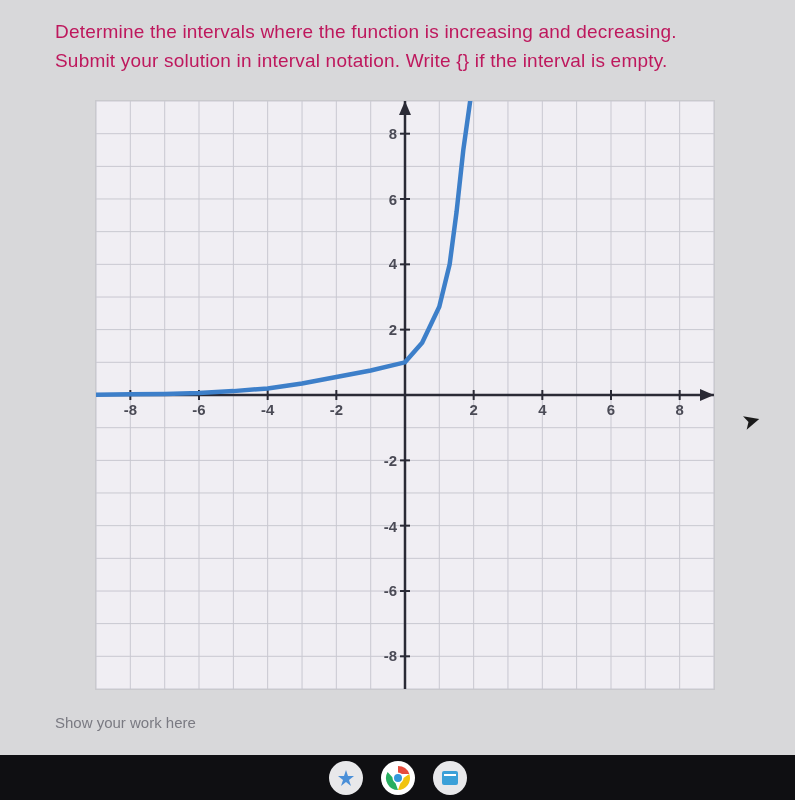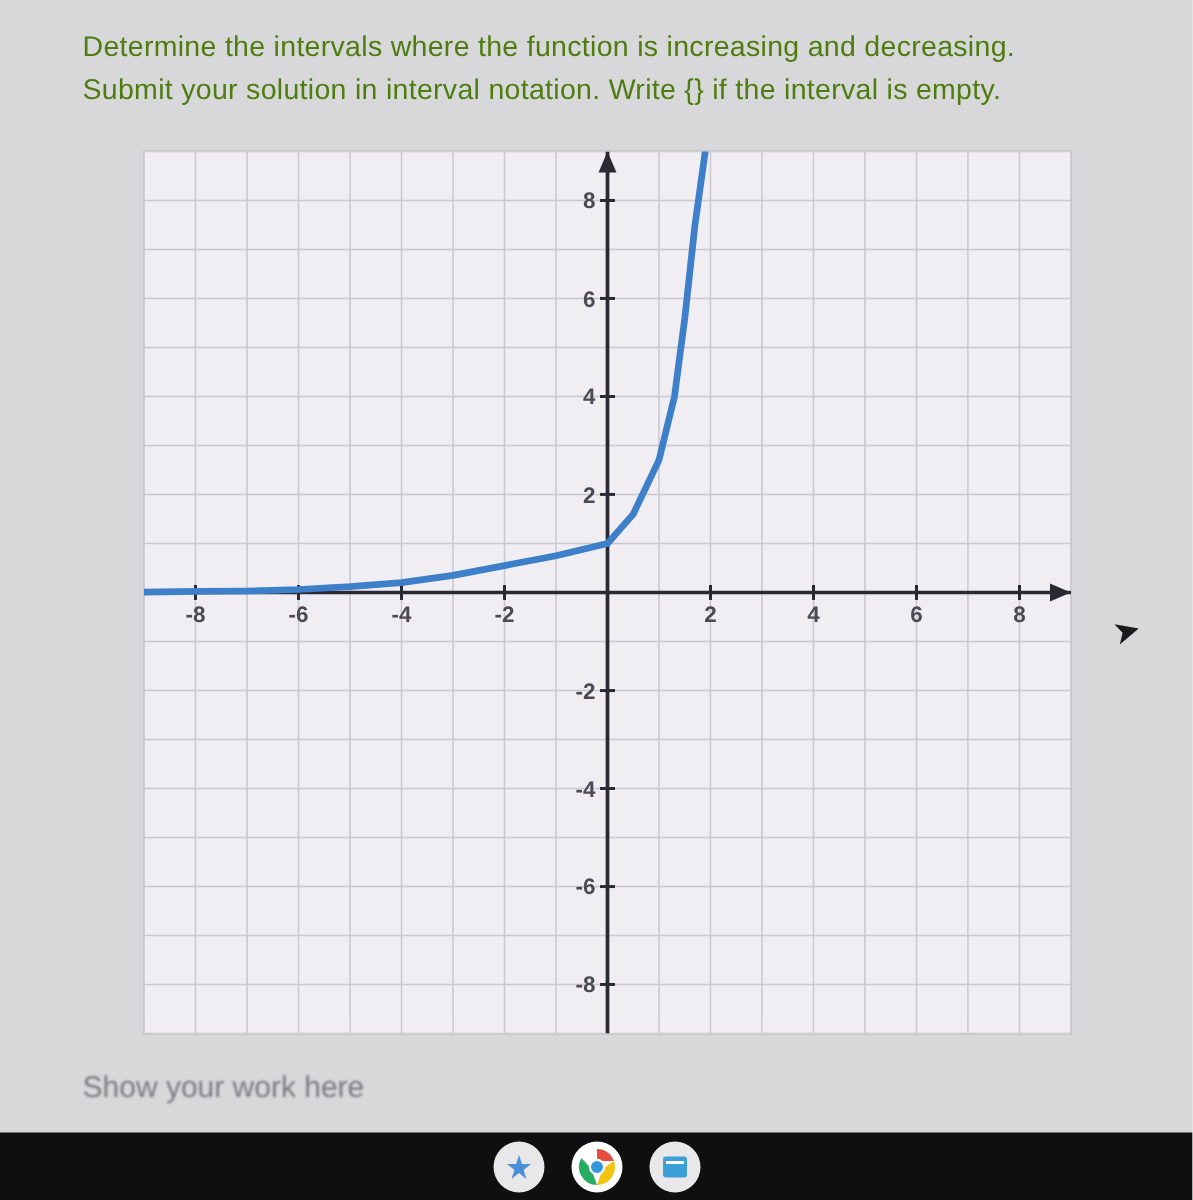--- a/index.html
+++ b/index.html
@@ -8,21 +8,21 @@
       height: 800px;
       background: #d8d8da;
       font-family: Arial, sans-serif;
       position: relative;
       overflow: hidden;
     }
     .content {
       padding: 18px 40px 0 55px;
     }
     .question-text {
-      color: #4d7c0f;
+      color: #be185d;
       font-size: 19px;
       line-height: 1.5;
       font-weight: 500;
       letter-spacing: 0.2px;
       margin-bottom: 25px;
       filter: blur(0.4px);
     }
     .chart-container {
       width: 620px;
       height: 590px;
@@ -30,21 +30,21 @@
       background: #f0eef3;
       position: relative;
       border: 1px solid #c9c9cd;
     }
     .grid-svg {
       width: 100%;
       height: 100%;
     }
     .show-work {
       color: #7a7a82;
-      font-size: 20px;
+      font-size: 15px;
       margin-top: 24px;
       margin-left: 55px;
       filter: blur(0.6px);
       font-weight: 500;
     }
     .taskbar {
       position: absolute;
       bottom: 0;
       left: 0;
       right: 0;

